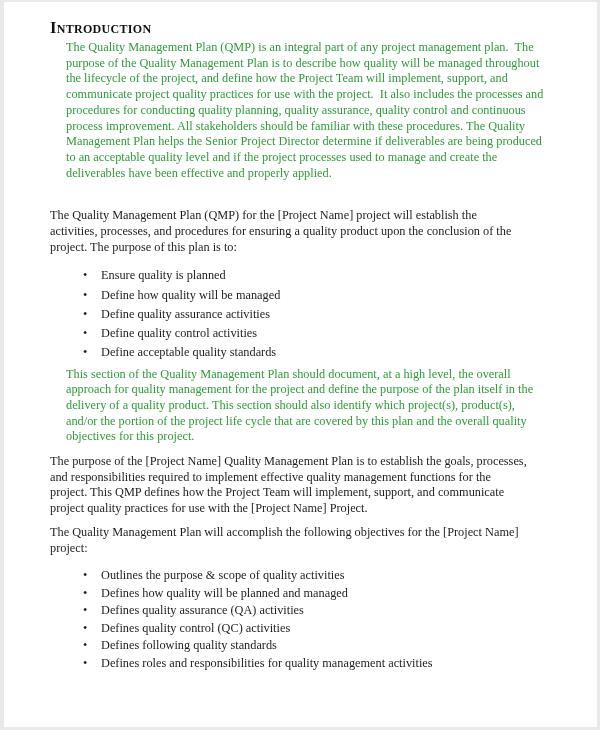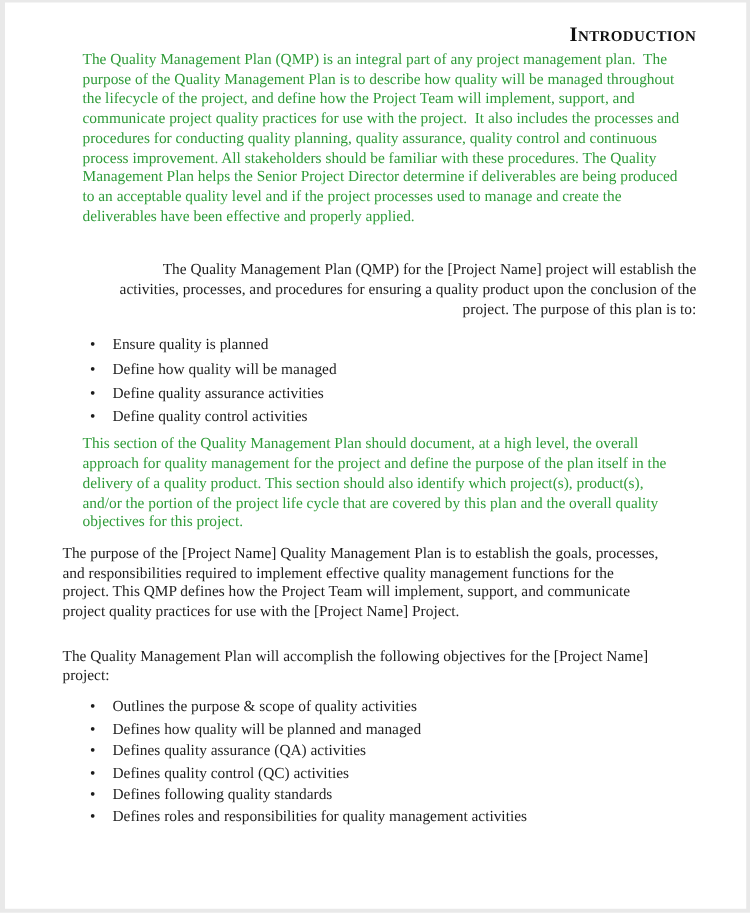--- a/index.html
+++ b/index.html
@@ -27,34 +27,33 @@
   }
   h2.sec-heading {
     font-family: "Liberation Serif", serif;
     font-variant: small-caps;
     font-weight: bold;
     font-size: 16.5px;
     line-height: 19px;
     letter-spacing: 0.3px;
     color: #101010;
     margin: 0 0 3px 0;
-    text-align: right;
   }
   p.para {
     margin: 0;
     white-space: pre;
   }
   p.green { color: #2e9b38; margin-left: 16px; }
   p.mb-xl { margin-bottom: 27px; }
-  p.mb-lg { margin-bottom: 13px; text-align: right; }
-  p.mb-md { margin-bottom: 20px; }
+  p.mb-lg { margin-bottom: 13px; }
+  p.mb-md { margin-bottom: 8px; }
   p.mb-sm { margin-bottom: 9px; }
   ul.bullets {
     list-style: none;
-    margin: 1px;
+    margin: 12px;
     padding: 0;
   }
   ul.bullets li {
     position: relative;
     padding-left: 39px;
     line-height: 15.7px;
     white-space: pre;
   }
   ul.bullets li::before {
     content: "\2022";
@@ -86,20 +85,21 @@
 
     <p class="para mb-lg">The Quality Management Plan (QMP) for the [Project Name] project will establish the
 activities, processes, and procedures for ensuring a quality product upon the conclusion of the
 project. The purpose of this plan is to:</p>
 
     <ul class="bullets bullets-1">
       <li>Ensure quality is planned</li>
       <li>Define how quality will be managed</li>
       <li>Define quality assurance activities</li>
       <li>Define quality control activities</li>
+      <li>Define acceptable quality standards</li>
     </ul>
 
 
     <p class="para green mb-sm">This section of the Quality Management Plan should document, at a high level, the overall
 approach for quality management for the project and define the purpose of the plan itself in the
 delivery of a quality product. This section should also identify which project(s), product(s),
 and/or the portion of the project life cycle that are covered by this plan and the overall quality
 objectives for this project.</p>
 
     <p class="para mb-md">The purpose of the [Project Name] Quality Management Plan is to establish the goals, processes,

